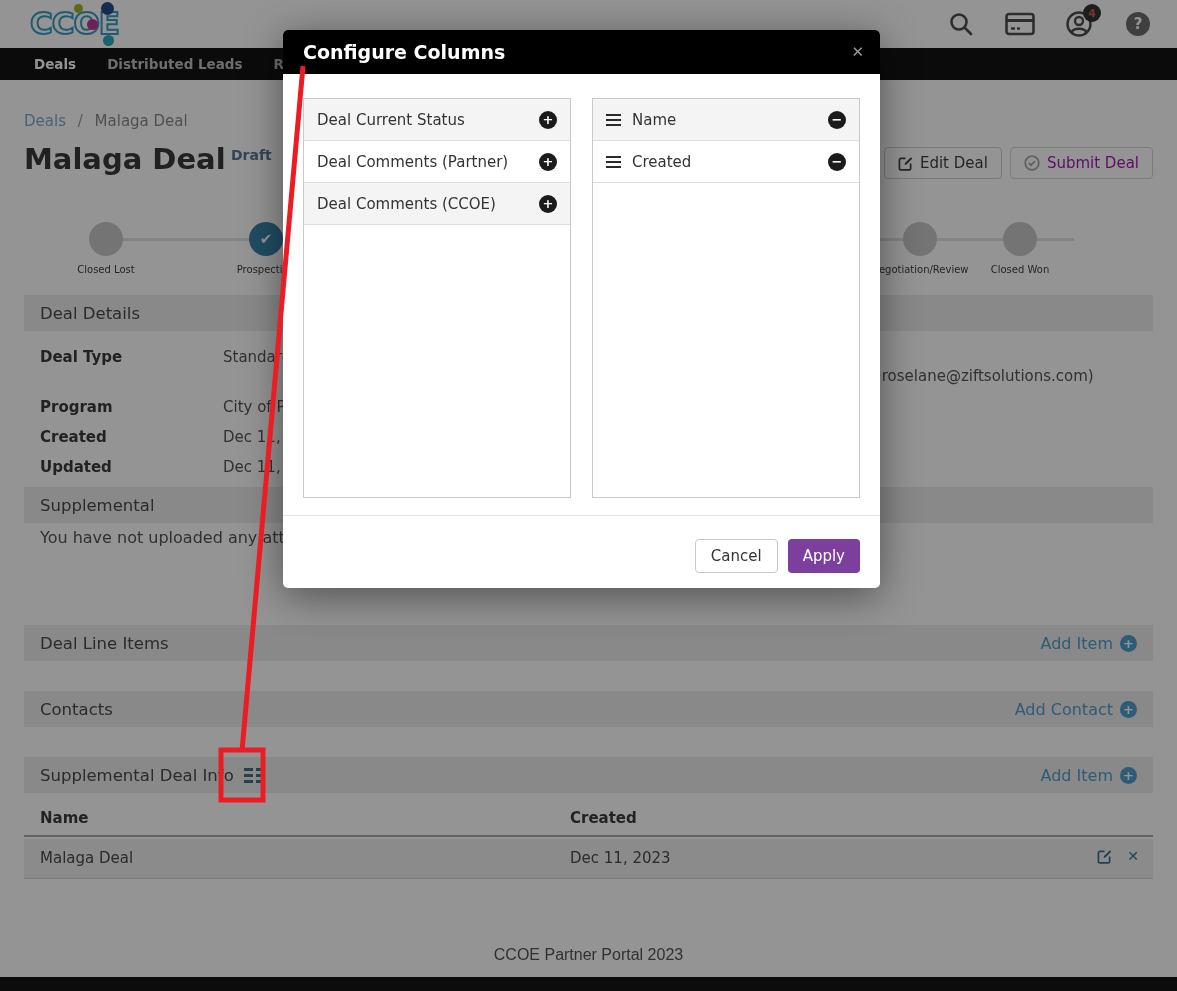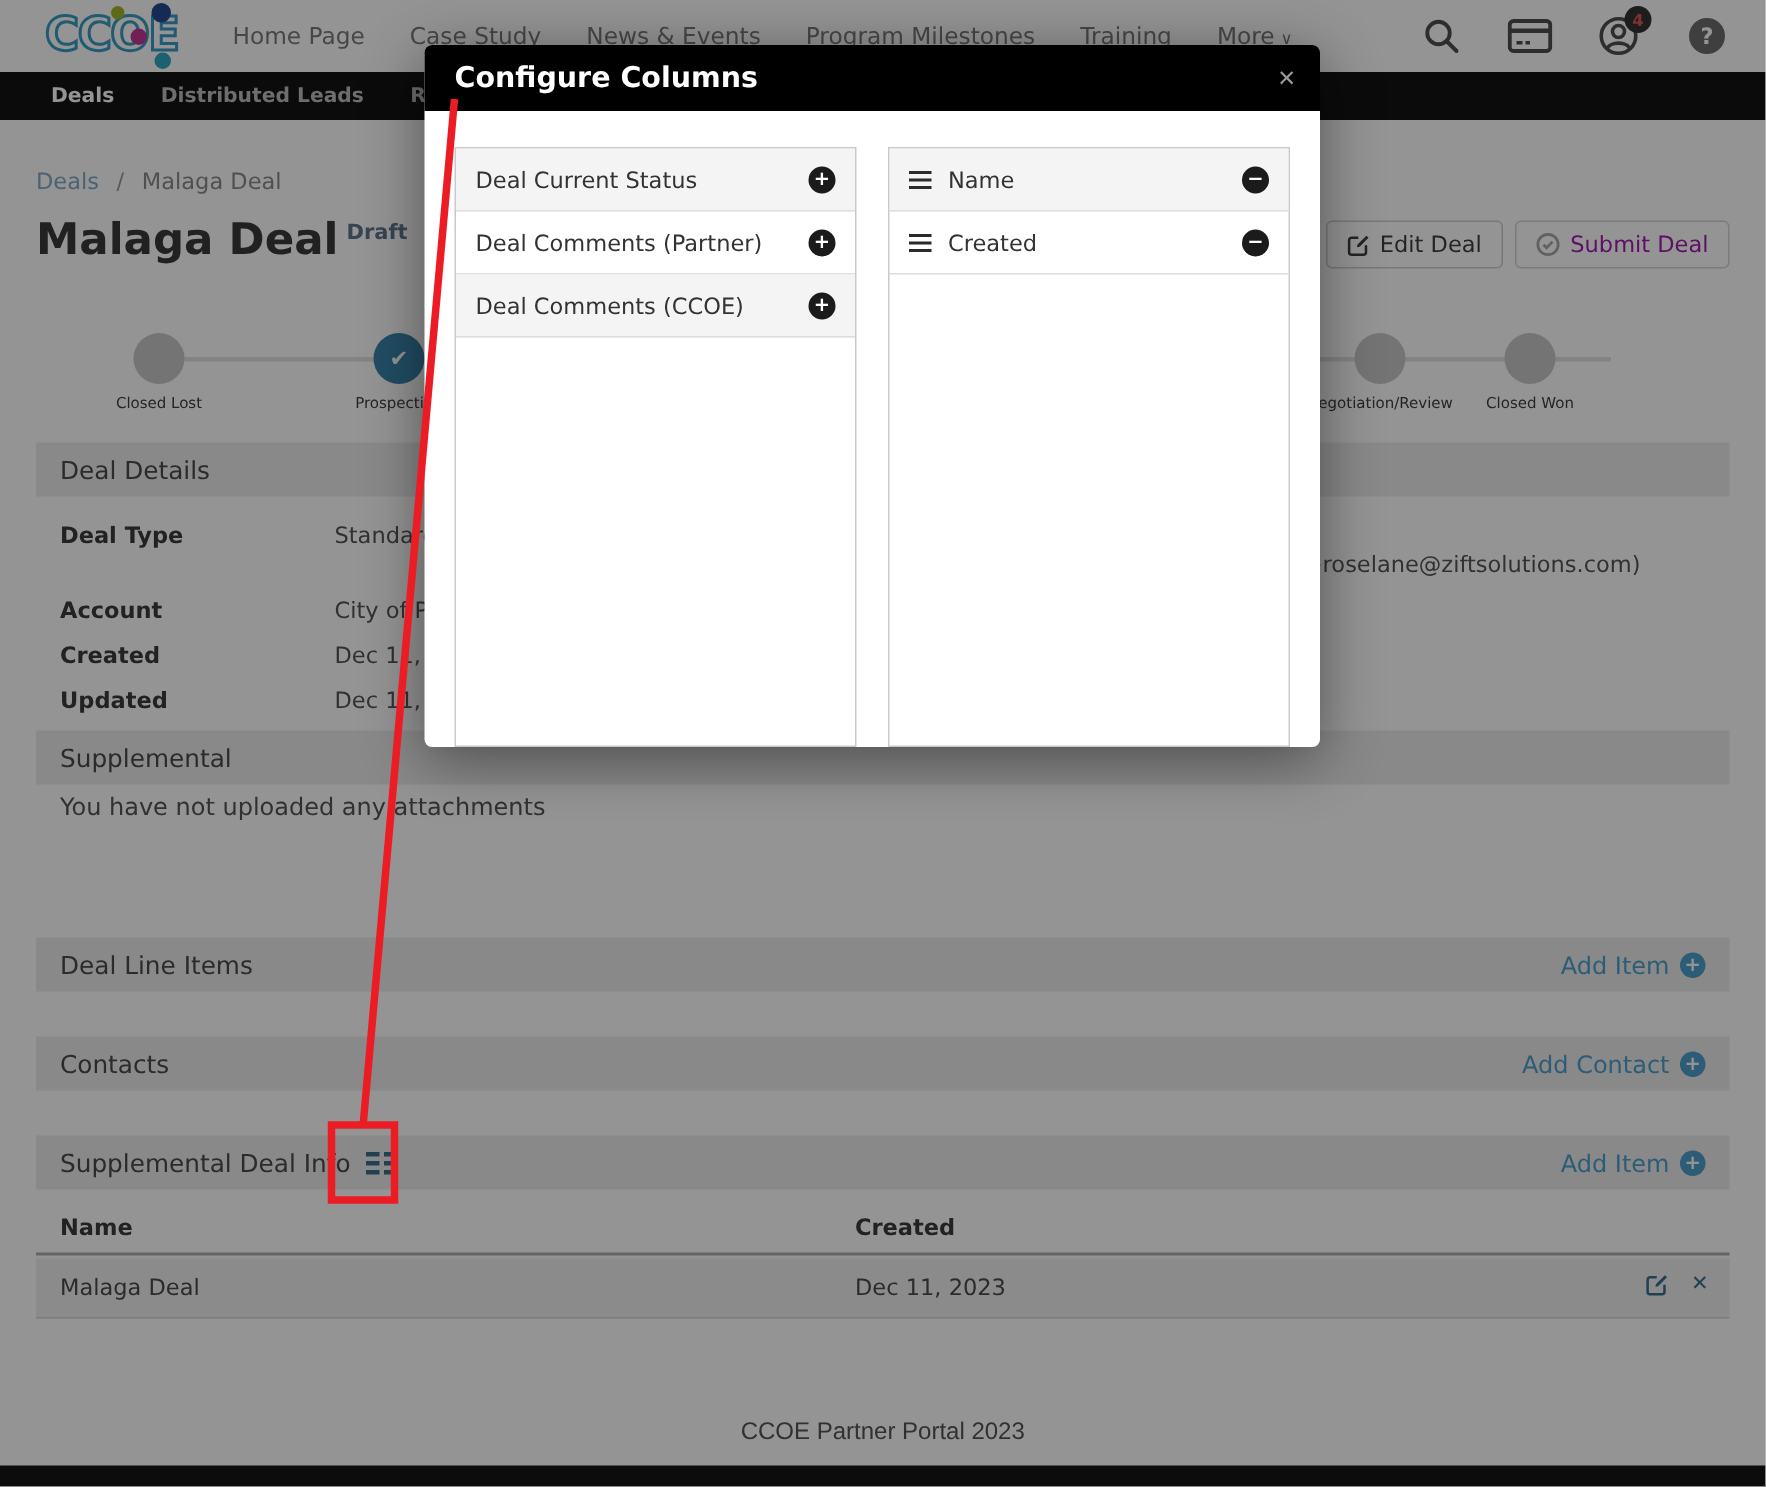--- a/index.html
+++ b/index.html
@@ -99,28 +99,20 @@
 <body>
 
 <header class="topnav">
   <div class="logo">
     <span class="logo-text">CCOE</span>
     <span class="dot dot-olive"></span>
     <span class="dot dot-navy"></span>
     <span class="dot dot-magenta"></span>
     <span class="dot dot-teal"></span>
   </div>
-  <nav class="topnav-items">
-    <span>Home Page</span>
-    <span>Case Study</span>
-    <span>News &amp; Events</span>
-    <span>Program Milestones</span>
-    <span>Training</span>
-    <span><span>More</span><span class="caret">∨</span></span>
-  </nav>
   <div class="topnav-icons">
     <span class="ticon">
       <svg class="icon" width="26" height="26" viewBox="0 0 26 26">
           <circle cx="11" cy="11" r="7.5" fill="none" stroke="#4f4f4f" stroke-width="2.6"></circle>
           <line x1="16.5" y1="16.5" x2="23" y2="23" stroke="#4f4f4f" stroke-width="2.6" stroke-linecap="round"></line>
         </svg>
     </span>
     <span class="ticon">
       <svg class="icon" width="30" height="24" viewBox="0 0 30 24">
           <rect x="1.5" y="2" width="27" height="20" rx="2.5" fill="none" stroke="#4f4f4f" stroke-width="2.6"></rect>
@@ -195,21 +187,21 @@
   </div>
 
   <div class="section-bar" style="top:295px;">
     <span>Deal Details</span>
   </div>
   <div class="field-row" style="top:348px;">
     <span class="flabel">Deal Type</span>
       <span class="fvalue">Standard</span>
   </div>
   <div class="field-row" style="top:398px;">
-    <span class="flabel">Account</span>
+    <span class="flabel">Program</span>
       <span class="fvalue">City of P</span>
   </div>
   <div class="field-row" style="top:428px;">
     <span class="flabel">Created</span>
       <span class="fvalue">Dec 11, 2023</span>
   </div>
   <div class="field-row" style="top:458px;">
     <span class="flabel">Updated</span>
       <span class="fvalue">Dec 11, 2023</span>
   </div>
@@ -314,18 +306,22 @@
               <i></i>
               <i></i>
               <i></i>
             </span>
           <span>Created</span>
           <span class="circle-btn">−</span>
         </div>
       </div>
     </div>
   </div>
+  <div class="modal-footer">
+    <button class="btn-cancel">Cancel</button>
+    <button class="btn-apply">Apply</button>
+  </div>
 </div>
 
 <svg class="annotation" width="1177" height="991" viewBox="0 0 1177 991">
   <line x1="303" y1="66" x2="242" y2="751" stroke="#ec1c24" stroke-width="5"></line>
   <rect x="221" y="750" width="42" height="50" fill="none" stroke="#ec1c24" stroke-width="5"></rect>
 </svg>
 
 </body></html>

